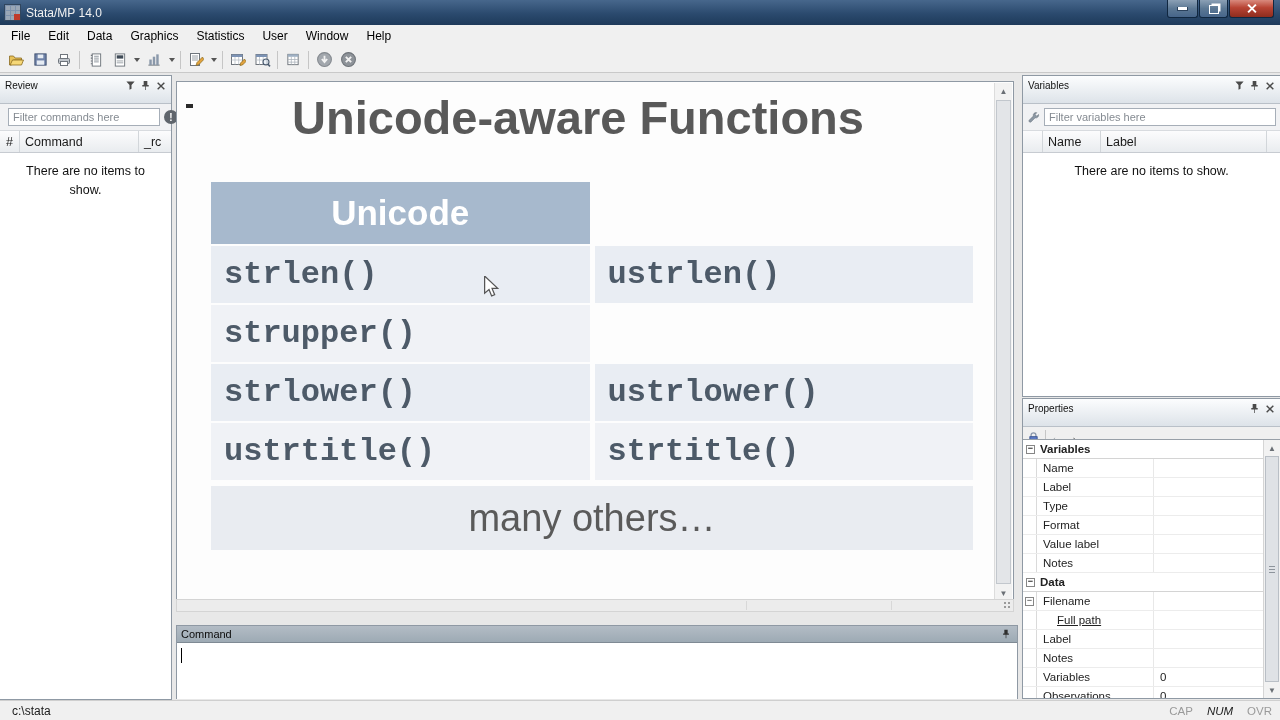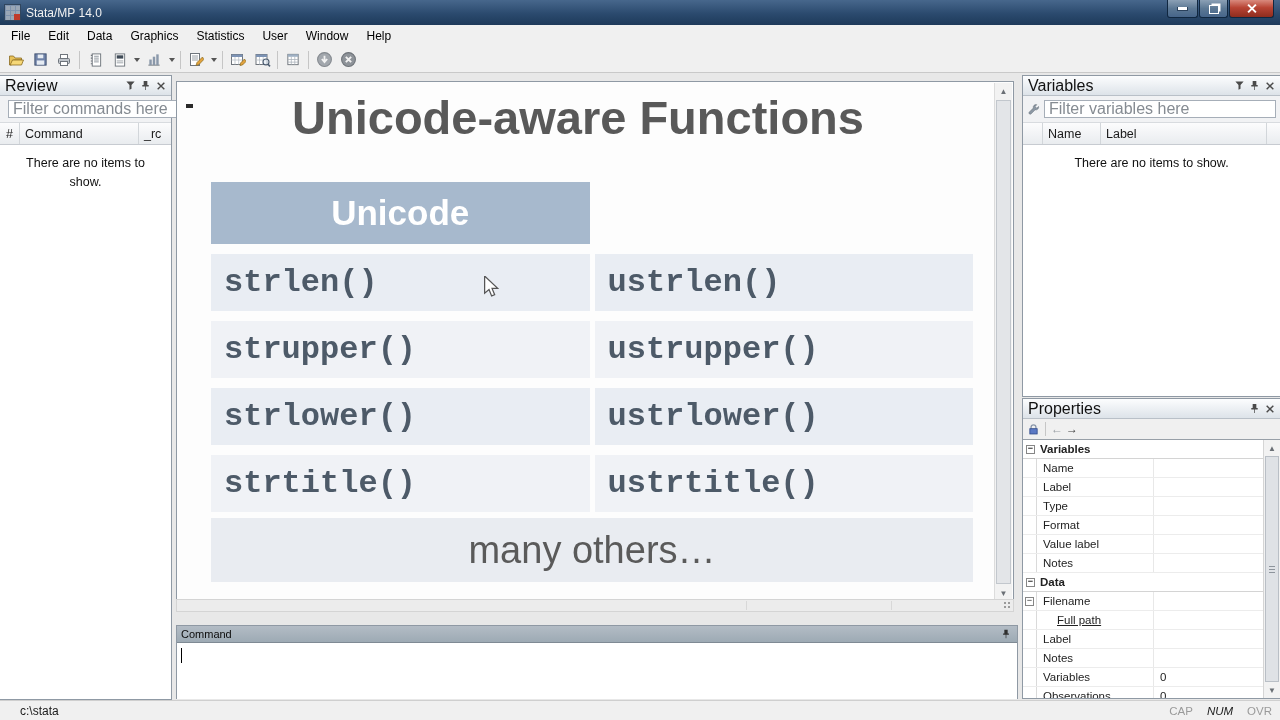--- a/index.html
+++ b/index.html
@@ -37,25 +37,25 @@
   .toolbar{left:0;top:47px;width:1280px;height:26px;background:#f0f0f0;border-bottom:1px solid #c9c9c9;
     display:flex;align-items:center;padding-left:4px;box-sizing:border-box;}
   .tbtn{width:24px;height:22px;display:flex;align-items:center;justify-content:center;border-radius:2px;}
   .tdrop{width:11px;height:22px;display:flex;align-items:center;justify-content:center;}
   .tdrop::before{content:"";width:0;height:0;border-left:3.5px solid transparent;border-right:3.5px solid transparent;border-top:4px solid #555;}
   .tsep{width:1px;height:18px;background:#c6c6c6;margin:0 3px;}
 
   
   .panel{background:#fff;border:1px solid #8f99a4;box-sizing:border-box;}
   .ptitle{height:19px;background:linear-gradient(#fcfdfe,#dde3e9);border-bottom:1px solid #b9c0c8;
-    display:flex;align-items:center;padding:0 3px 0 5px;font-size:16px;color:#111;}
+    display:flex;align-items:center;padding:0 3px 8px 5px;font-size:10px;color:#111;}
   .ptitle .sp{flex:1;}
   .ticon{width:15px;height:15px;display:flex;align-items:center;justify-content:center;}
   .filterrow{display:flex;align-items:center;gap:4px;padding:4px 4px;background:#f1f2f4;border-bottom:1px solid #d8dbdf;}
-  .filter{flex:1;height:18px;border:1px solid #a6aeb8;font-size:16px;padding:0 4px;color:#444;
+  .filter{flex:1;height:18px;border:1px solid #a6aeb8;font-size:11px;padding:0 4px;color:#444;
     font-family:"Liberation Sans",sans-serif;box-sizing:border-box;background:#fff;}
   .filter::placeholder{color:#858b92;}
   .infoicon{width:14px;height:14px;border-radius:50%;background:#5f656c;color:#fff;flex:0 0 auto;
     display:flex;align-items:center;justify-content:center;font-size:10px;font-weight:bold;}
   .infoicon::before{content:"!";}
   .colhead{display:flex;background:linear-gradient(#fcfcfd,#e9ecef);border-bottom:1px solid #c7cbd1;
     height:21px;font-size:12.5px;color:#1a1a1a;align-items:stretch;}
   .col{display:flex;align-items:center;padding:0 5px;border-right:1px solid #d2d6da;box-sizing:border-box;}
   .emptymsg{padding:9px 12px;text-align:center;font-size:12.5px;color:#111;line-height:1.5;}
 
@@ -65,21 +65,21 @@
 
   
   .doc{left:176px;top:81px;width:838px;height:522px;background:#fdfdfd;border:1px solid #8f99a4;box-sizing:border-box;}
   .docdash{position:absolute;left:9px;top:22px;width:7px;height:4px;background:#2a2a2a;}
   .slidetitle{position:absolute;left:0;top:8px;width:802px;text-align:center;
     font-size:47px;font-weight:bold;color:#595959;letter-spacing:0px;}
   .utable{position:absolute;left:34px;top:100px;width:762px;}
   .ugrid{display:grid;grid-template-columns:1fr 1fr;column-gap:5px;}
   .hc{background:#a7b9cd;height:62px;display:flex;align-items:center;justify-content:center;
     color:#fff;font-weight:bold;font-size:35px;}
-  .urow{margin-top:10px;}
+  .urow{margin-top:2px;}
   .cc{height:57px;display:flex;align-items:center;padding-left:13px;box-sizing:border-box;
     font-family:"Liberation Mono","DejaVu Sans Mono",monospace;font-weight:bold;font-size:32px;color:#4d5a68;}
   .rodd .cc{background:#e9edf3;} .reven .cc{background:#f0f2f6;}
   .ufoot{margin-top:6px;height:64px;background:#e9ecf1;display:flex;align-items:center;justify-content:center;
     font-size:38px;color:#5a5a5a;}
   .vscroll{position:absolute;right:1px;top:1px;bottom:1px;width:17px;background:#f2f2f2;border-left:1px solid #dcdcdc;}
   .sarr{position:absolute;left:0;width:17px;height:16px;display:flex;align-items:center;justify-content:center;
     color:#6a6f75;font-size:8px;}
   .sarr.up{top:0;} .sarr.up::before{content:"▲";}
   .sarr.dn{bottom:0;} .sarr.dn::before{content:"▼";}
@@ -114,21 +114,21 @@
   .expander{width:9px;height:9px;border:1px solid #868686;background:#fff;display:flex;align-items:center;
     justify-content:center;font-size:9px;line-height:7px;color:#222;flex:0 0 auto;box-sizing:border-box;}
   .expander::before{content:"−";margin-top:-1px;}
   .pscroll{position:absolute;right:0;top:0;bottom:0;width:16px;background:#f2f2f2;border-left:1px solid #d5d5d5;}
   .pthumb{position:absolute;left:1px;right:1px;top:16px;bottom:16px;background:#dfe2e6;border:1px solid #b9bfc6;}
   .gripline{position:absolute;left:3px;right:3px;height:1px;background:#8d949c;}
 
   
   .statusbar{left:0;top:700px;width:1280px;height:20px;background:#f0f0f0;border-top:1px solid #cfcfcf;
     display:flex;align-items:center;font-size:12px;color:#1a1a1a;box-sizing:border-box;}
-  .statpath{padding-left:20px;flex:1;}
+  .statpath{padding-left:12px;flex:1;}
   .indicator{font-size:11.5px;color:#9a9a9a;margin-right:14px;}
   .indicator.active{color:#1a1a1a;font-style:italic;}
 
   
   svg{display:block;}
   .cursor{position:absolute;left:483px;top:276px;pointer-events:none;}
 </style>
 </head>
 <body>
 
@@ -296,29 +296,28 @@
   <div class="utable">
     <div class="ugrid">
       <div class="hc">Unicode</div>
     </div>
     <div class="ugrid urow rodd">
       <div class="cc">strlen()</div>
       <div class="cc">ustrlen()</div>
     </div>
     <div class="ugrid urow reven">
       <div class="cc">strupper()</div>
-      <div class="cc">ustrupper()</div>
     </div>
     <div class="ugrid urow rodd">
       <div class="cc">strlower()</div>
       <div class="cc">ustrlower()</div>
     </div>
     <div class="ugrid urow reven">
+      <div class="cc">ustrtitle()</div>
       <div class="cc">strtitle()</div>
-      <div class="cc">ustrtitle()</div>
     </div>
     <div class="ufoot">many others…</div>
   </div>
   <div class="vscroll">
     <span class="sarr up"></span>
     <span class="sarr dn"></span>
     <span class="sthumb"></span>
   </div>
 </div>
 

